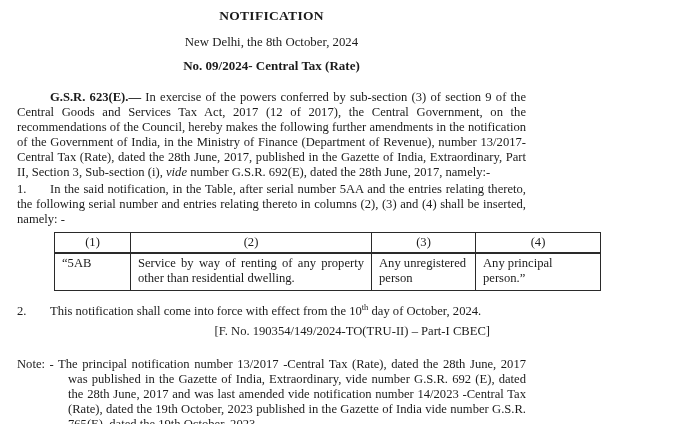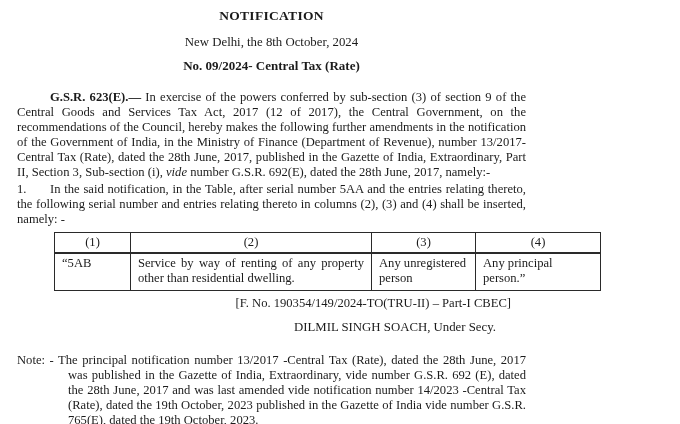--- a/index.html
+++ b/index.html
@@ -70,21 +70,21 @@
   .col-3 { width: 104px; }
   .col-4 { width: 125px; }
   .cell-left { text-align: left; }
   .cell-just { text-align: justify; }
   .cell-center { text-align: left; font-family: Liberation Serif, serif; }
   .para-2 { margin-top: 13px; text-align: left; }
   sup { font-size: 8.5px; line-height: 0; }
   .right-block { text-align: right; }
   .file-number {
     margin-top: 5px;
-    margin-right: 15px;
+    margin-right: 36px;
     font-size: 12.6px;
   }
   .signatory {
     margin-top: 9px;
     margin-right: 30px;
     font-size: 12.8px;
   }
   .note-para {
     margin-top: 18px;
     font-size: 12.6px;
@@ -128,20 +128,20 @@
     <tbody>
       <tr>
         <td class="cell-left">“5AB</td>
         <td class="cell-just">Service by way of renting of any property other than residential dwelling.</td>
         <td class="cell-center">Any unregistered person</td>
         <td class="cell-center">Any principal person.”</td>
       </tr>
     </tbody>
   </table>
 
+  <p class="para numbered para-2"><span class="num">2.</span><span>This notification shall come into force with effect from the 10</span><sup>th</sup><span> day of October, 2024.</span></p>
 
   <div class="right-block file-number">[F. No. 190354/149/2024-TO(TRU-II) – Part-I CBEC]</div>
 
-  <div class="right-block signatory">DILMIL SINGH SOACH, Under Secy.</div>
 
   <p class="note-para"><span class="note-label">Note:</span><span> - The principal notification number 13/2017 -Central Tax (Rate), dated the 28th June, 2017 was published in the Gazette of India, Extraordinary, vide number G.S.R. 692 (E), dated the 28th June, 2017 and was last amended vide notification number 14/2023 -Central Tax (Rate), dated the 19th October, 2023 published in the Gazette of India vide number G.S.R. 765(E), dated the 19th October, 2023.</span></p>
 
 </div>
 
 </body></html>

